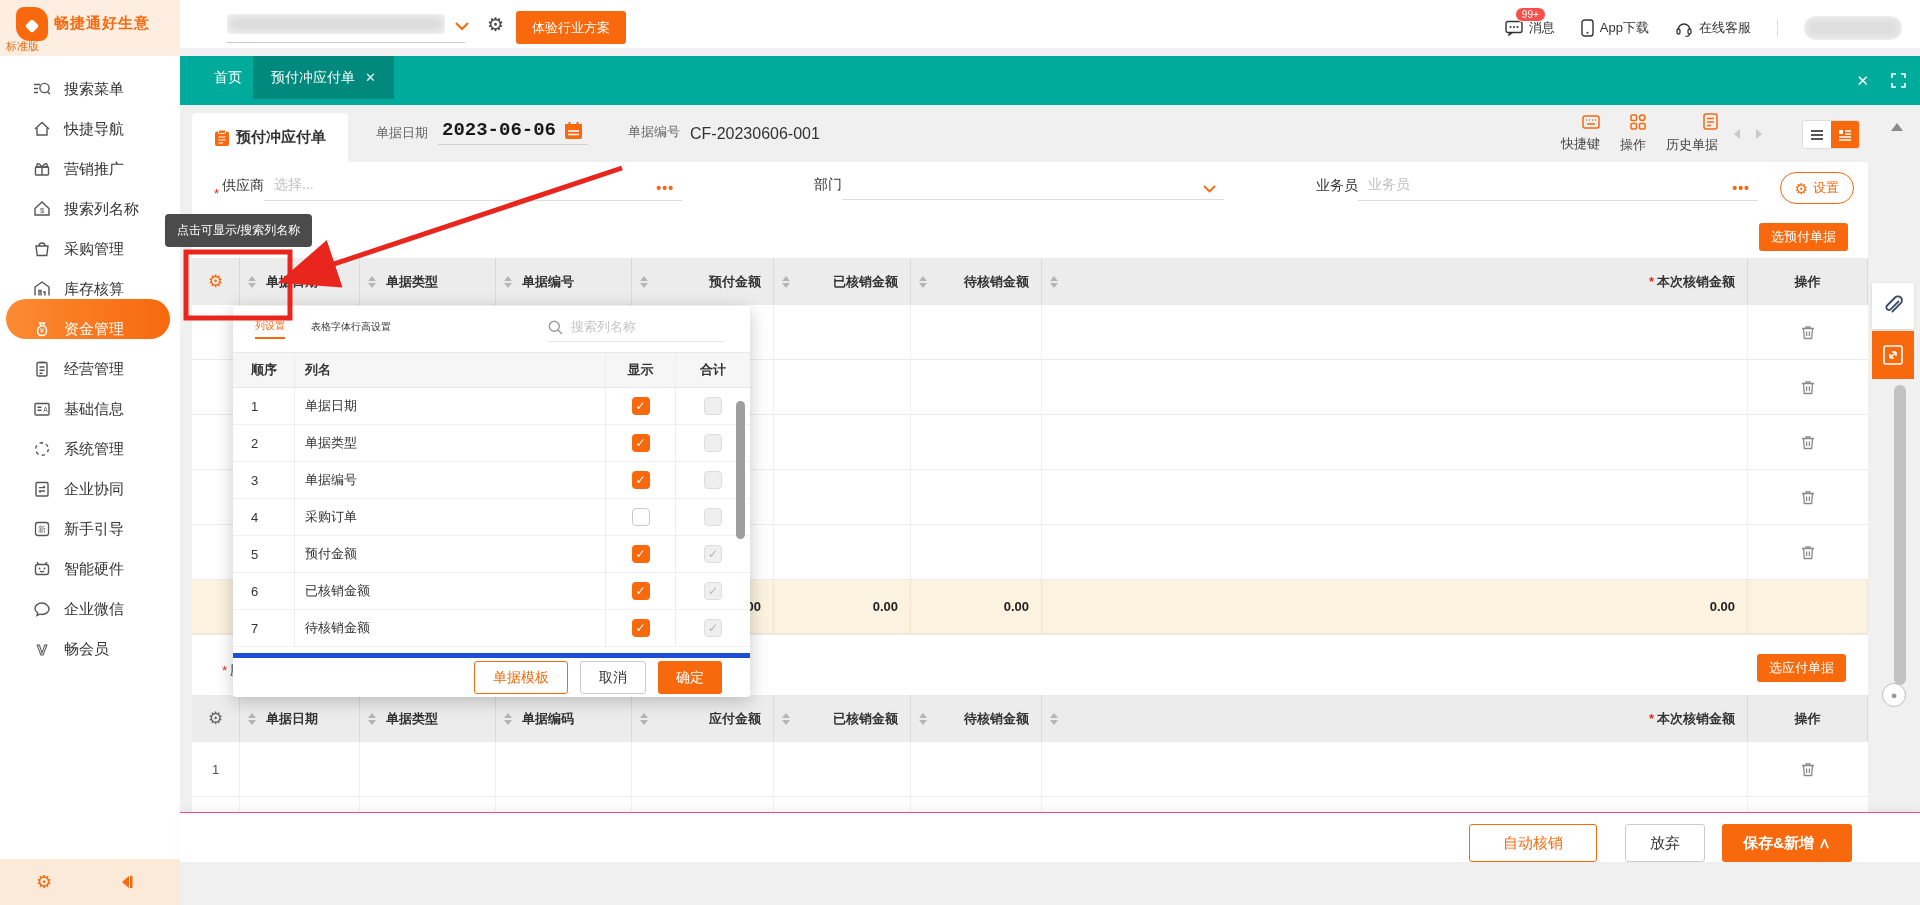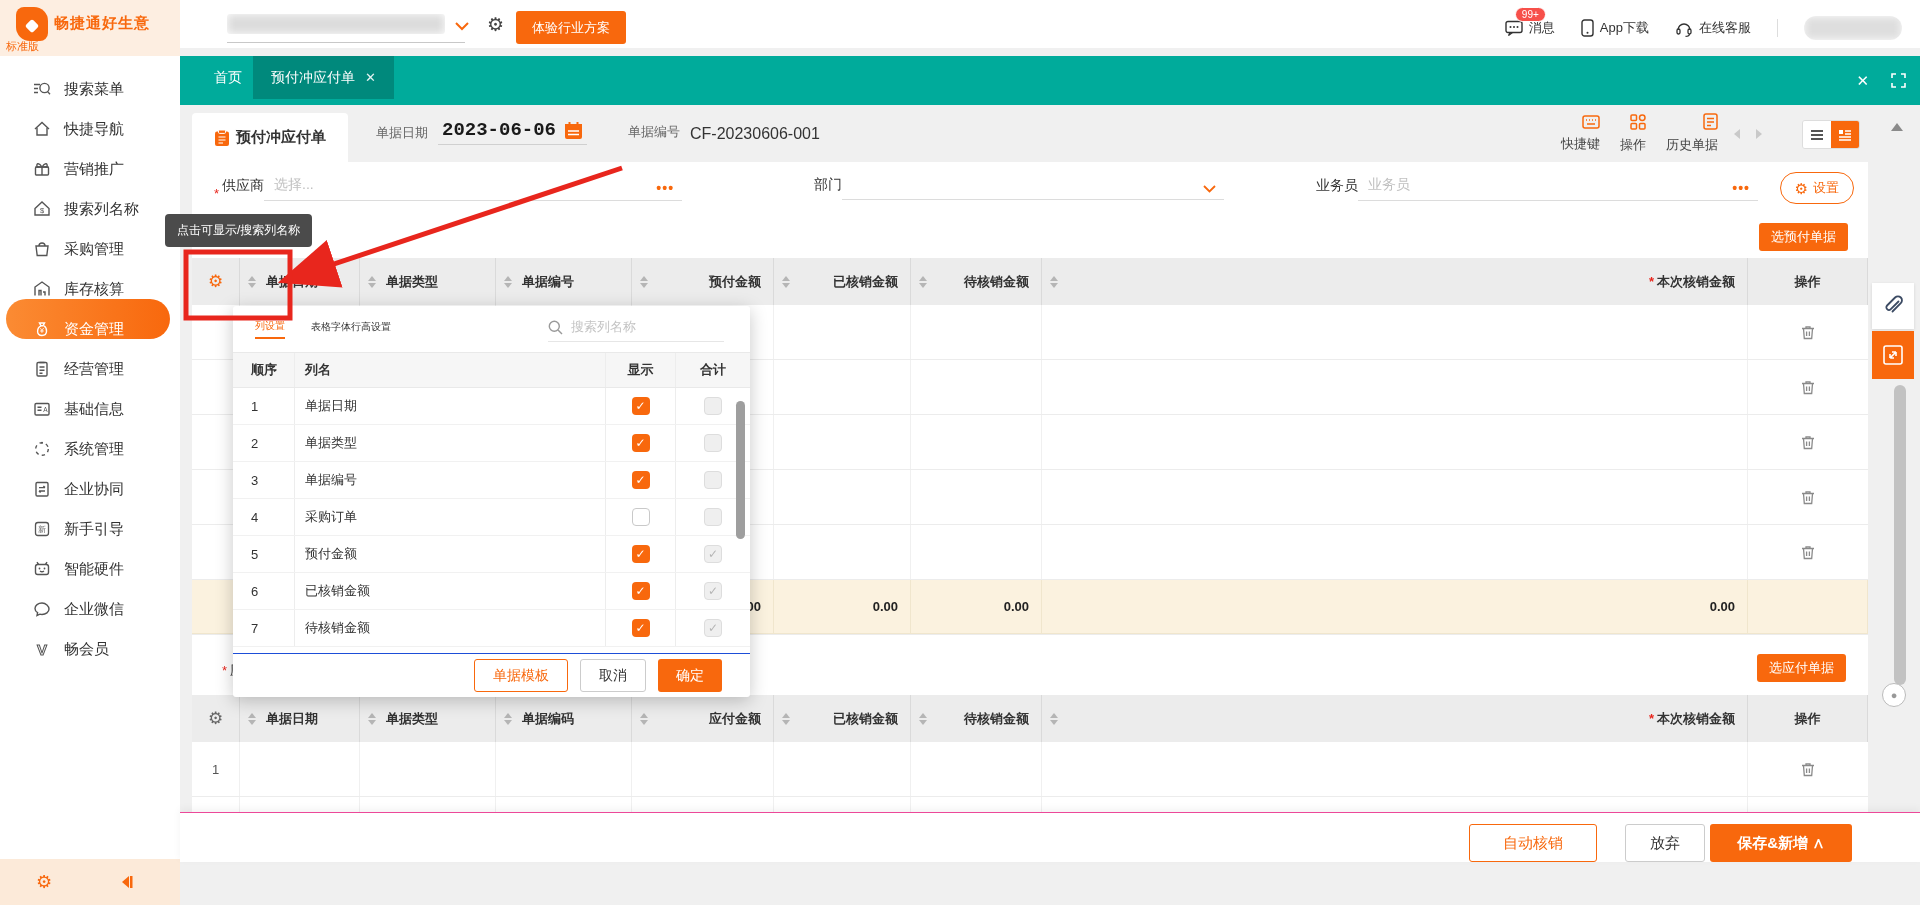--- a/index.html
+++ b/index.html
@@ -103,21 +103,21 @@
   .total-row { background:#fbf2df; }
   .total-row .tc { border-right:1px solid #f0e6cd; border-bottom:1px solid #f0e6cd; font-weight:bold; color:#222; }
   .trash { cursor:pointer; }
   .rownum { color:#555; }
 
   
   .bottombar { position:absolute; left:180px; top:812px; width:1740px; height:50px; background:#fff; border-top:1px solid #ec4899; box-shadow:0 -3px 8px rgba(0,0,0,.05); z-index:6; }
   .bb-btn { position:absolute; top:11px; height:38px; border-radius:3px; font-size:15px; cursor:pointer; }
   .bb-auto { right:323px; width:128px; background:#fff; border:1px solid #f8680d; color:#f8680d; }
   .bb-discard { right:215px; width:80px; background:#fff; border:1px solid #ccc; color:#333; }
-  .bb-save { right:68px; width:142px; background:#f8680d; border:none; color:#fff; font-weight:bold; }
+  .bb-save { right:68px; width:130px; background:#f8680d; border:none; color:#fff; font-weight:bold; }
 
   
   .right-strip { position:absolute; right:0; top:105px; width:52px; height:750px; background:#f0f0f0; z-index:2; }
   .float-clip { position:absolute; right:6px; top:178px; width:42px; height:46px; background:#fff; display:flex; align-items:center; justify-content:center; cursor:pointer; box-shadow:0 1px 3px rgba(0,0,0,.12); }
   .float-expand { position:absolute; right:6px; top:226px; width:42px; height:48px; background:#f8680d; display:flex; align-items:center; justify-content:center; cursor:pointer; }
   .scroll-up { position:absolute; right:17px; top:18px; width:0; height:0; border-left:6px solid transparent; border-right:6px solid transparent; border-bottom:8px solid #8a8a8a; cursor:pointer; }
   .scroll-dn { position:absolute; right:17px; top:738px; width:0; height:0; border-left:6px solid transparent; border-right:6px solid transparent; border-top:8px solid #555; cursor:pointer; }
   .scroll-thumb { position:absolute; right:14px; top:280px; width:12px; height:300px; background:#c2c2c2; border-radius:6px; cursor:pointer; }
   .float-help { position:absolute; right:14px; top:578px; width:24px; height:24px; border:1px solid #bbb; border-radius:50%; background:#fff; display:flex; align-items:center; justify-content:center; color:#999; font-size:11px; cursor:pointer; }
 
@@ -138,21 +138,21 @@
   .pc-name { flex:1; }
   .pc-show { width:70px; justify-content:center; }
   .pc-total { width:74px; justify-content:center; }
   .prow { display:flex; height:37px; border-bottom:1px solid #f1f1f1; font-size:13px; color:#333; }
   .cb { width:18px; height:18px; border-radius:4px; display:flex; align-items:center; justify-content:center; font-size:12px; cursor:pointer; }
   .cb-on { background:#f8680d; color:#fff; }
   .cb-off { background:#fff; border:1px solid #c9c9c9; }
   .cb-off-gray { background:#efefef; border:1px solid #ddd; }
   .cb-dis { background:#efefef; border:1px solid #ddd; color:#b5b5b5; }
   .popup-scroll { position:absolute; right:5px; top:95px; width:9px; height:138px; background:#9e9e9e; border-radius:5px; }
-  .popup-foot { position:absolute; left:0; bottom:0; width:100%; height:44px; border-top:1px solid #1d4ed8; display:flex; align-items:center; justify-content:flex-end; gap:12px; padding-right:28px; }
+  .popup-foot { position:absolute; left:0; bottom:0; width:100%; height:44px; border-top:5px solid #1d4ed8; display:flex; align-items:center; justify-content:flex-end; gap:12px; padding-right:28px; }
   .pbtn { height:33px; border-radius:3px; font-size:14px; padding:0 18px; cursor:pointer; }
   .pbtn-template { background:#fff; border:1px solid #f8680d; color:#f8680d; }
   .pbtn-cancel { background:#fff; border:1px solid #ccc; color:#333; }
   .pbtn-ok { background:#f8680d; border:none; color:#fff; }
 
   .annot { position:absolute; left:0; top:0; z-index:70; pointer-events:none; }
 </style>
 </head>
 <body>
 

